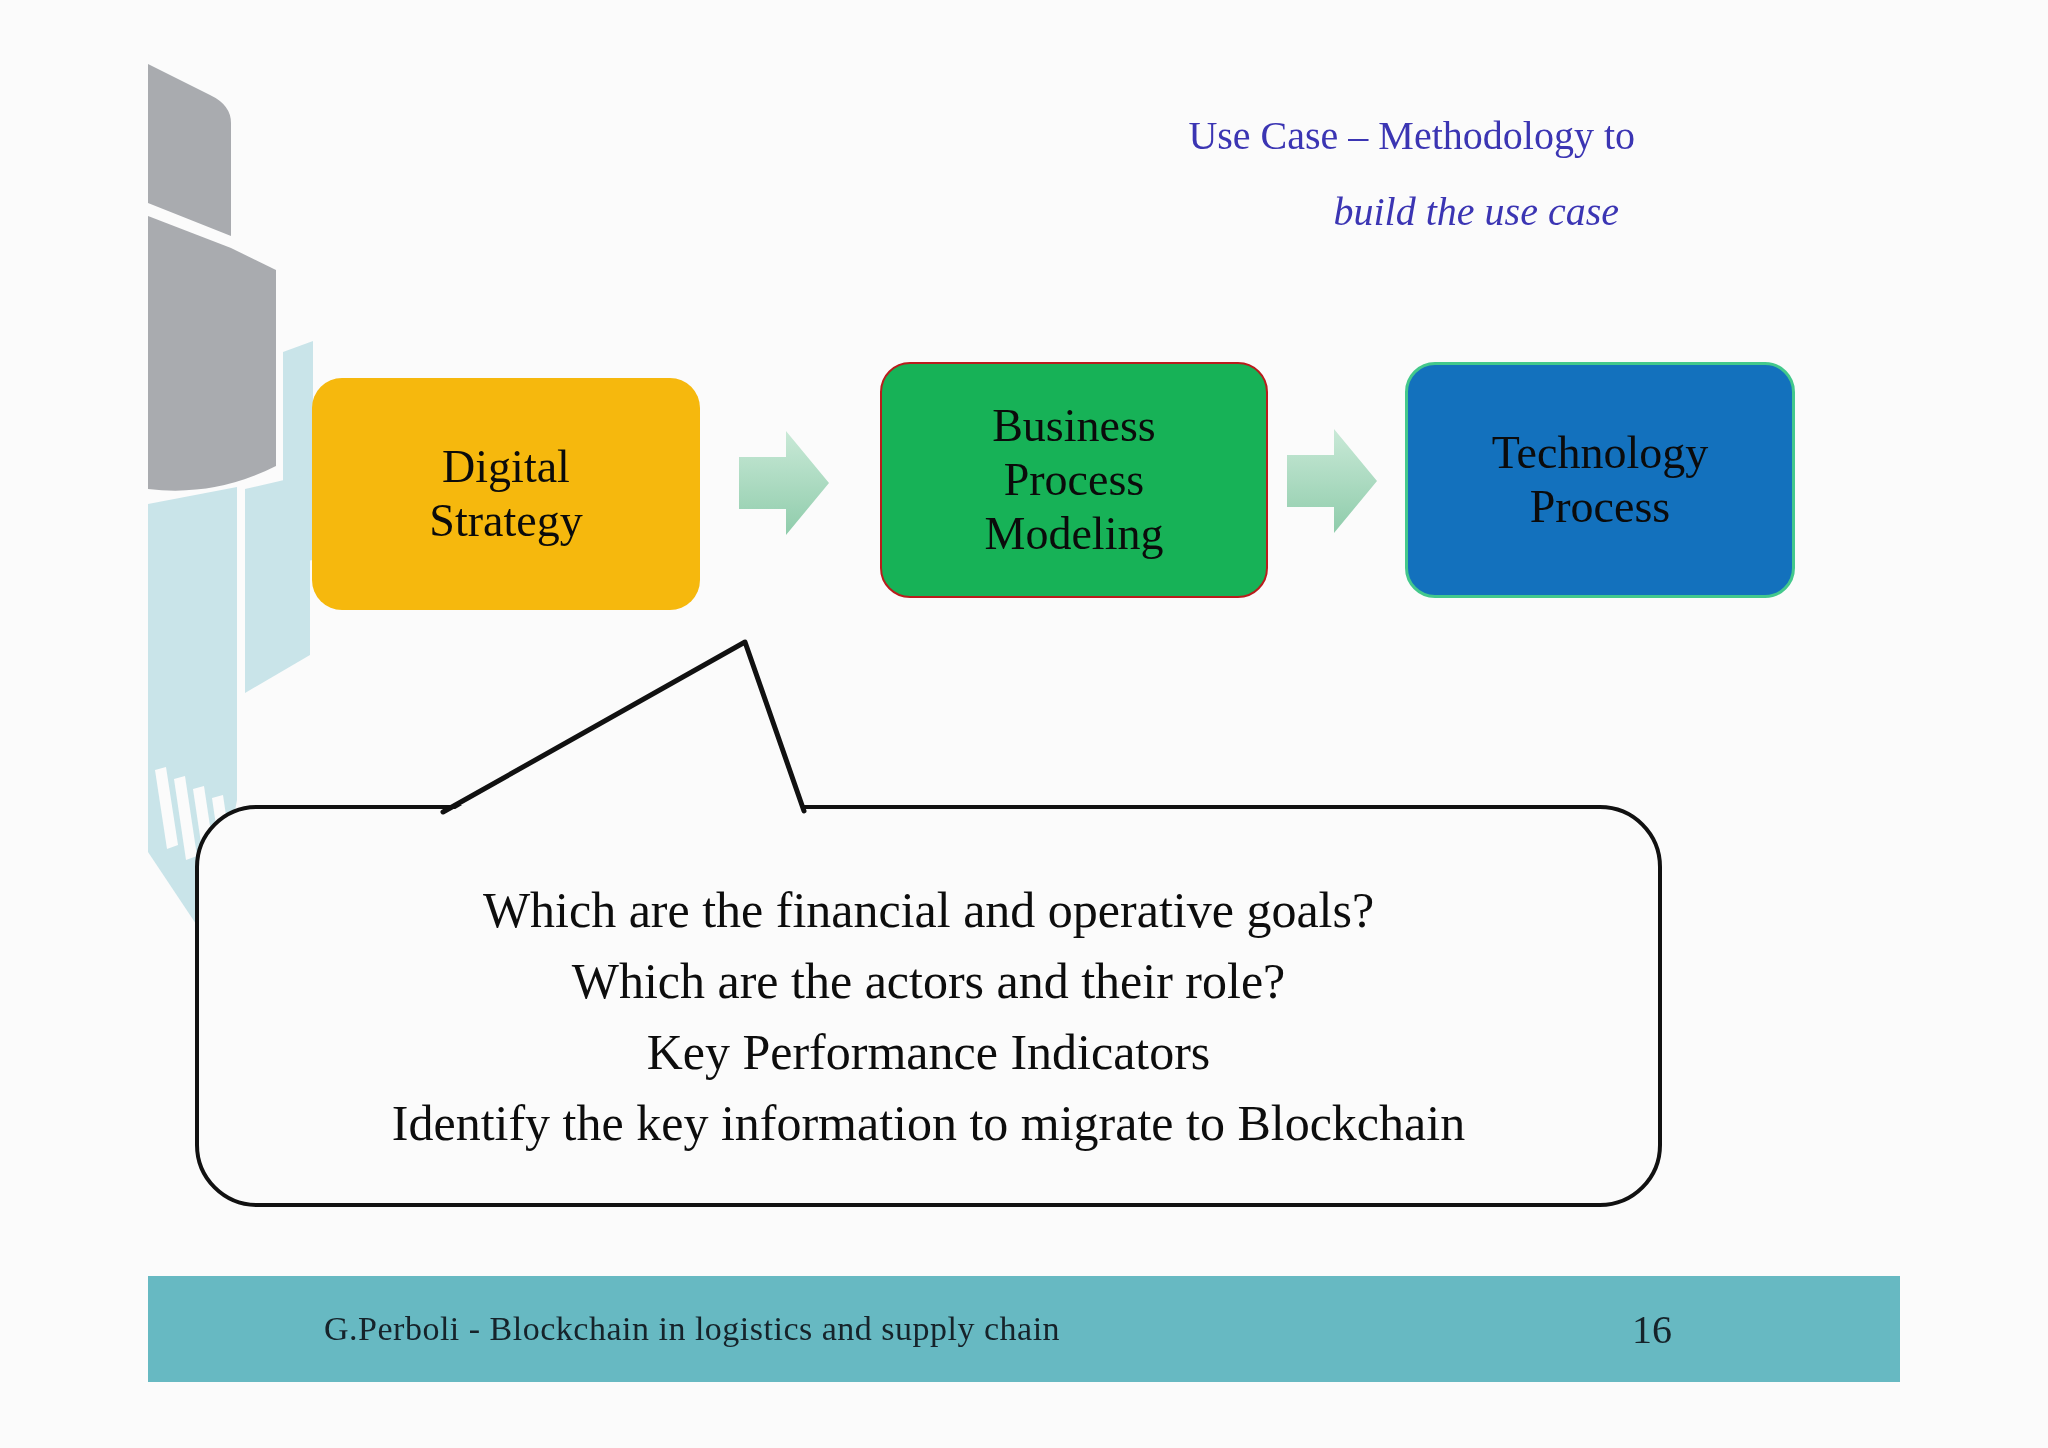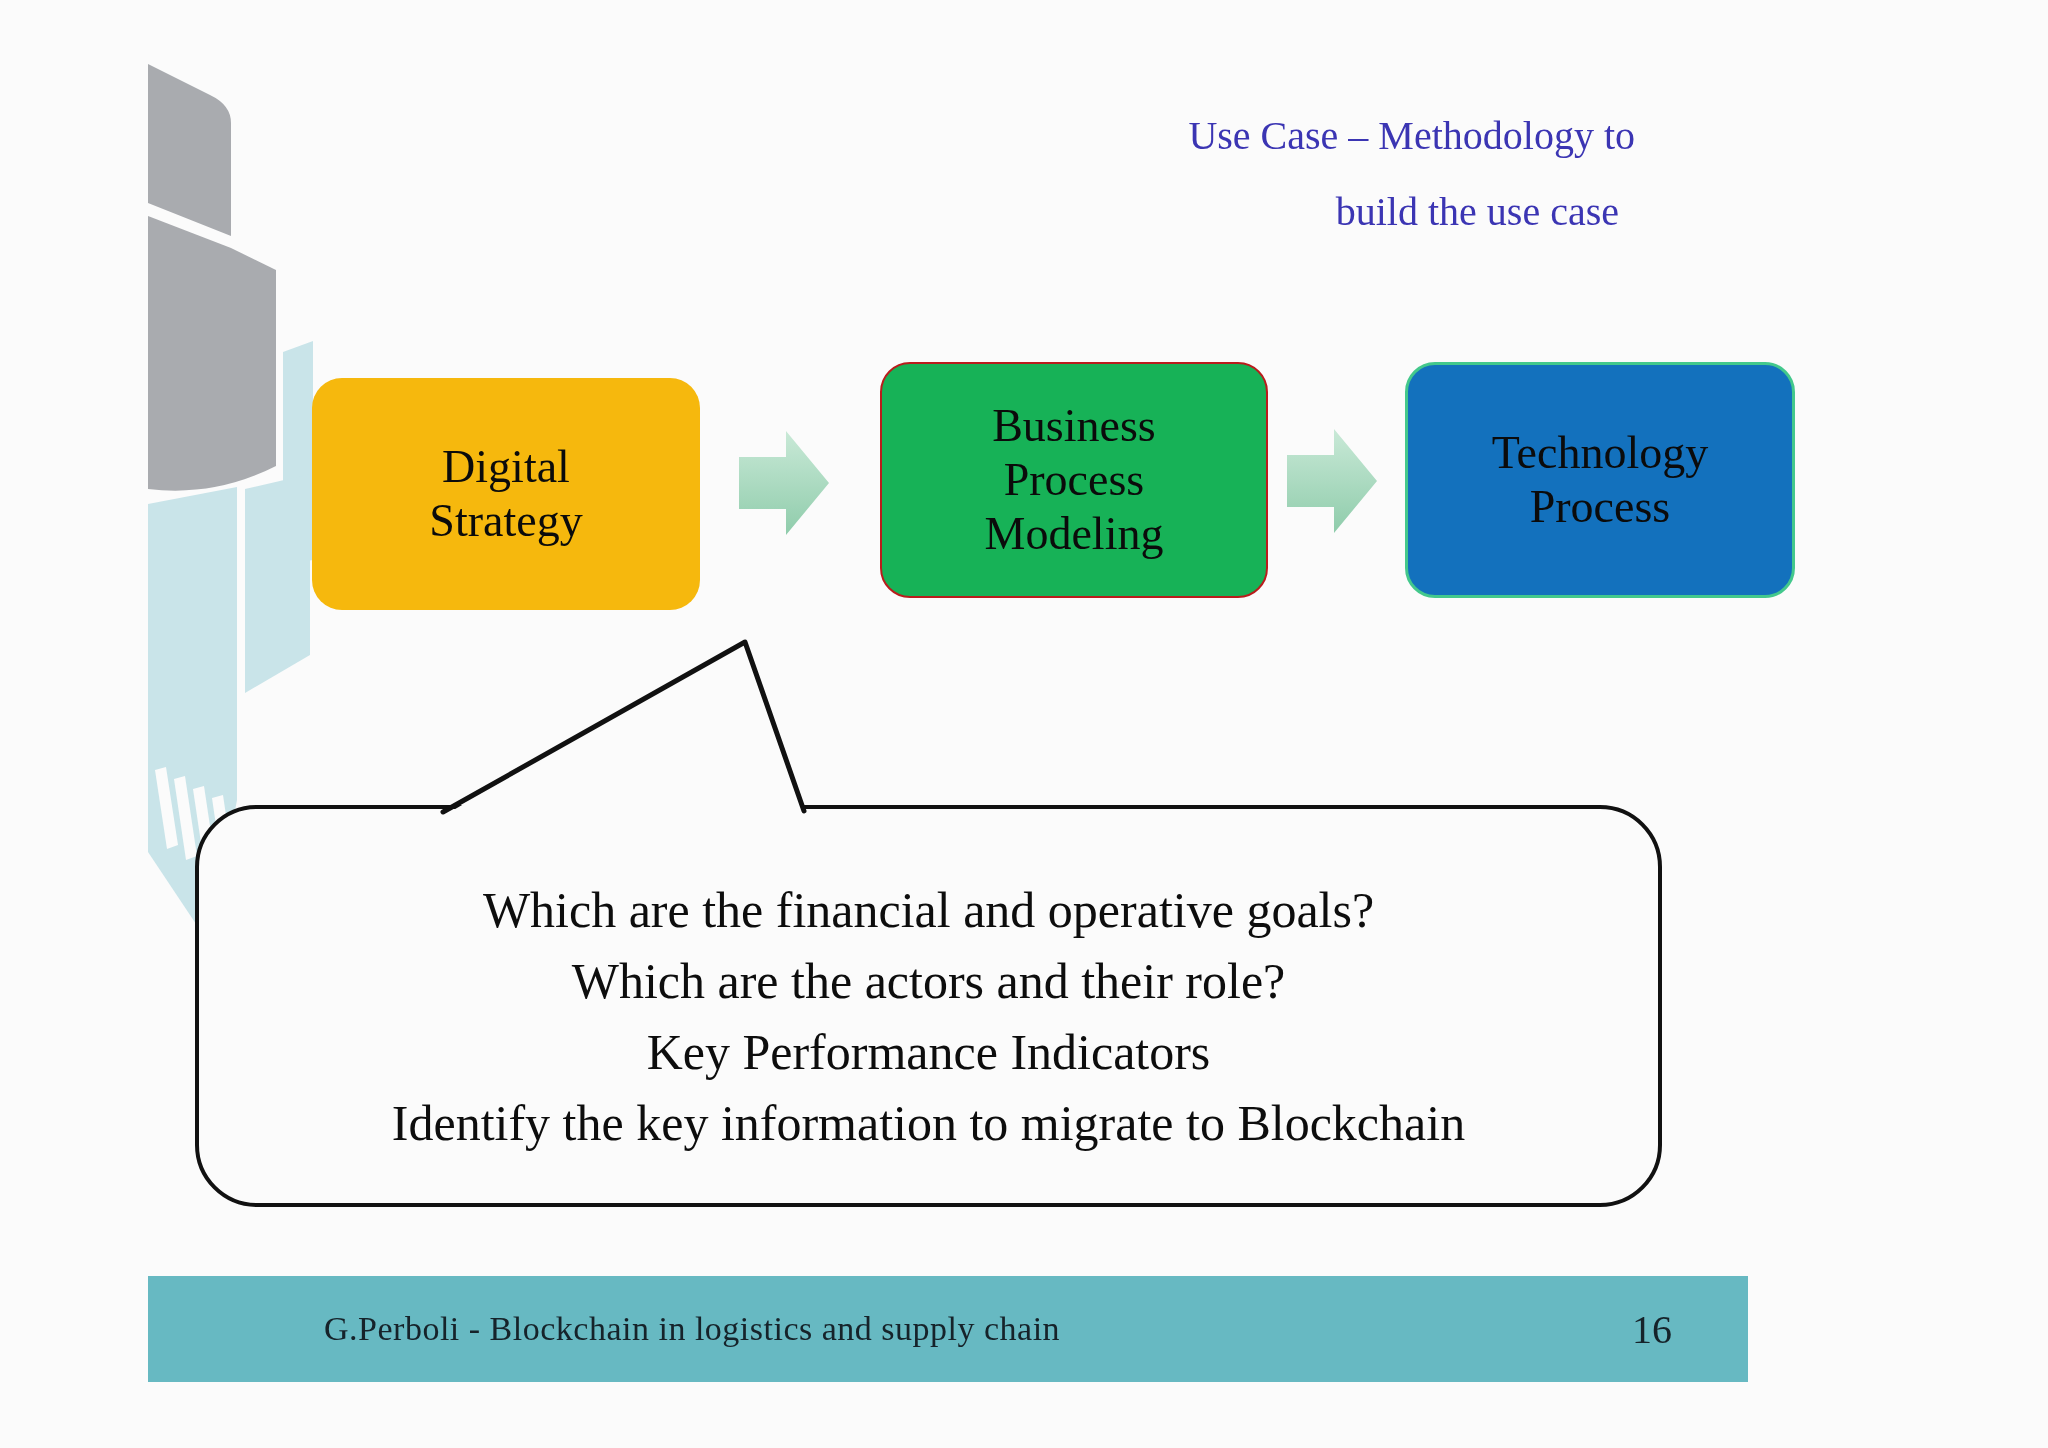--- a/index.html
+++ b/index.html
@@ -11,21 +11,21 @@
     font-family:"Liberation Serif","DejaVu Serif",serif;
   }
   
   #deco{position:absolute;left:0;top:0;z-index:1;}
   
   .title{
     position:absolute;left:900px;top:98px;width:735px;
     text-align:right;color:#3B35B3;
     font-size:40px;line-height:76px;z-index:3;
   }
-  .title .l2{padding-right:16px;}
+  .title .l2{padding-right:16px;font-style:italic;}
   
   .step{
     position:absolute;top:362px;height:236px;width:388px;
     border-radius:30px;display:flex;align-items:center;justify-content:center;
     text-align:center;color:#0b0b0b;font-size:46px;line-height:54px;
     white-space:pre-line;z-index:4;box-sizing:border-box;
   }
   #step-1{left:312px;top:378px;height:232px;background:#F6B80D;}
   #step-2{left:880px;background:#17B257;border:2px solid #b91c1c;}
   #step-3{left:1405px;width:390px;background:#1371BD;border:3px solid #43C88C;}
@@ -40,21 +40,21 @@
   }
   .bubble-tail{position:absolute;left:420px;top:628px;z-index:6;}
   .bubble-text{
     position:absolute;left:195px;top:875px;width:1467px;
     text-align:center;z-index:7;color:#0d0d0d;
     font-size:50px;line-height:71px;
   }
   .bubble-text div{height:71px;}
   
   .footer{
-    position:absolute;left:148px;top:1276px;width:1600px;height:106px;
+    position:absolute;left:148px;top:1276px;width:1752px;height:106px;
     background:#67B9C2;z-index:3;display:flex;align-items:center;
   }
   .footer-label{
     margin-left:176px;font-size:34px;color:#16232a;letter-spacing:0.5px;
   }
   .footer-page{
     position:absolute;left:1484px;top:0;height:100%;
     display:flex;align-items:center;font-size:40px;color:#16232a;
   }
 </style>

